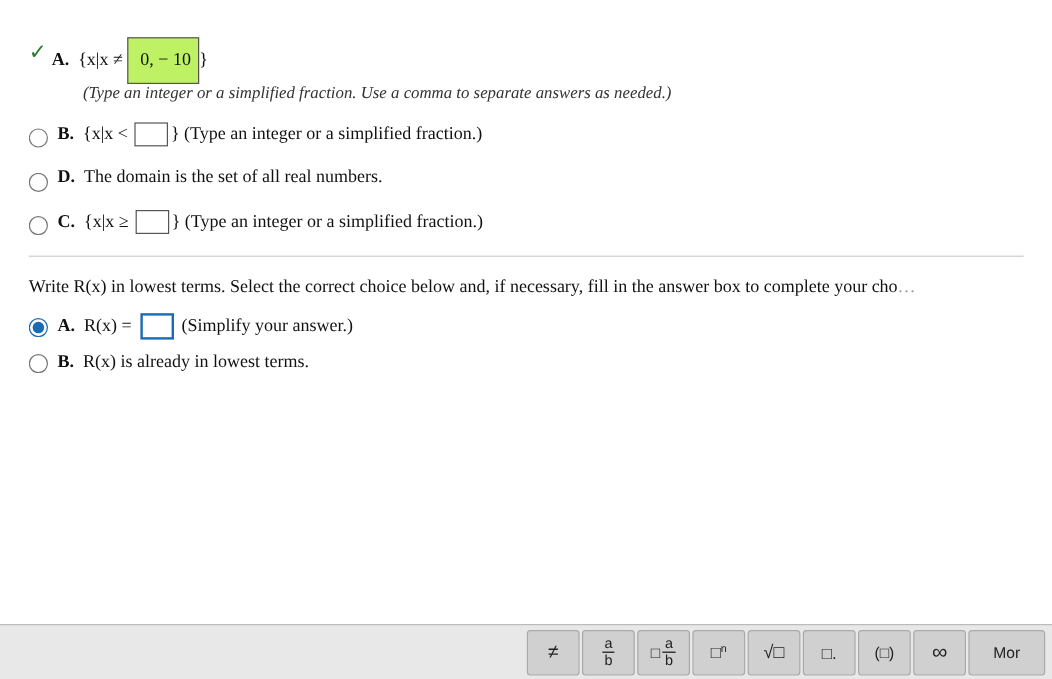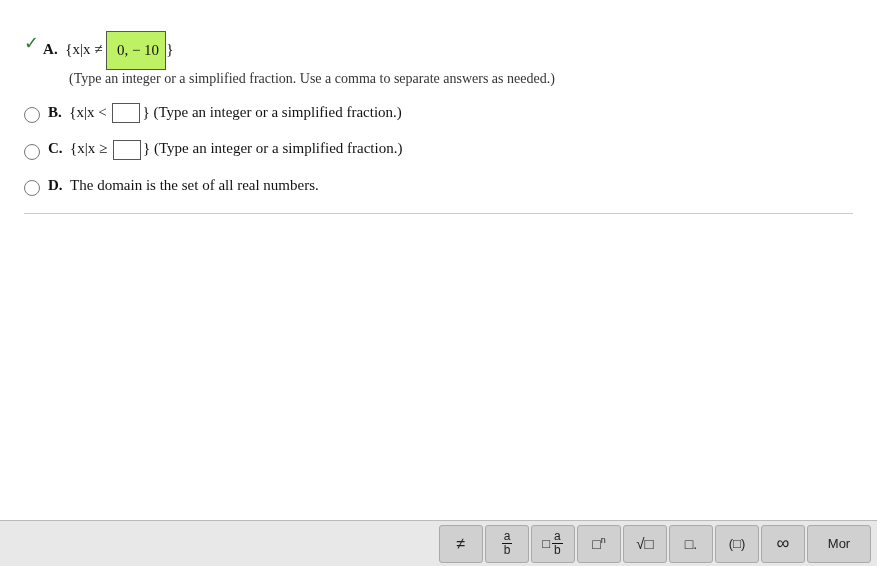--- a/index.html
+++ b/index.html
@@ -85,20 +85,21 @@
     }
 
     .option-label {
       font-size: 15px;
       line-height: 1.5;
     }
 
     .option-sublabel {
       color: #333;
       font-size: 14px;
+      font-style: italic;
       margin-left: 26px;
       margin-top: 1px;
     }
 
     .answer-box {
       display: inline-block;
       width: 28px;
       height: 20px;
       border: 1.5px solid #555;
       vertical-align: middle;
@@ -238,38 +239,59 @@
       <input type="radio" class="radio-input" name="domain" style="">
       <span class="option-label">
         <strong>B.</strong>
         &nbsp;{x|x &lt; <span class="answer-box"></span>} (Type an integer or a simplified fraction.)
       </span>
     </div>
 
     <div class="option-row">
       <input type="radio" class="radio-input" name="domain" style="">
       <span class="option-label">
+        <strong>D.</strong>
+        &nbsp;The domain is the set of all real numbers.
+      </span>
+    </div>
+
+    <div class="option-row">
+      <input type="radio" class="radio-input" name="domain" style="">
+      <span class="option-label">
         <strong>C.</strong>
         &nbsp;{x|x ≥ <span class="answer-box"></span>} (Type an integer or a simplified fraction.)
       </span>
     </div>
-
-    <div class="option-row">
-      <input type="radio" class="radio-input" name="domain" style="">
-      <span class="option-label">
-        <strong>D.</strong>
-        &nbsp;The domain is the set of all real numbers.
-      </span>
-    </div>
   </div>
 
   <hr class="section-divider">
 
   <div class="write-section">
-
+    <div class="write-statement">
+      Write R(x) in lowest terms. Select the correct choice below and, if necessary, fill in the answer box to complete your cho<span style="color:#999">…</span>
+    </div>
+
+    <div class="write-options">
+
+      <div class="write-option-row">
+        <input type="radio" class="radio-input selected-radio" name="lowest" checked="" style="accent-color: rgb(26, 107, 181);">
+        <span class="option-label">
+          <strong>A.</strong>
+          &nbsp;R(x) = <span class="rx-input-box rx-selected"></span> (Simplify your answer.)
+        </span>
+      </div>
+
+      <div class="write-option-row">
+        <input type="radio" class="radio-input" name="lowest" style="">
+        <span class="option-label">
+          <strong>B.</strong>
+          &nbsp;R(x) is already in lowest terms.
+        </span>
+      </div>
+    </div>
   </div>
 </div>
 
 <div class="bottom-toolbar">
   <button class="toolbar-btn" title="not equal">≠</button>
   <button class="toolbar-btn" title="fraction">
     <span class="small-fraction">
         <span class="num">a</span>
         <span class="den">b</span>
       </span>

